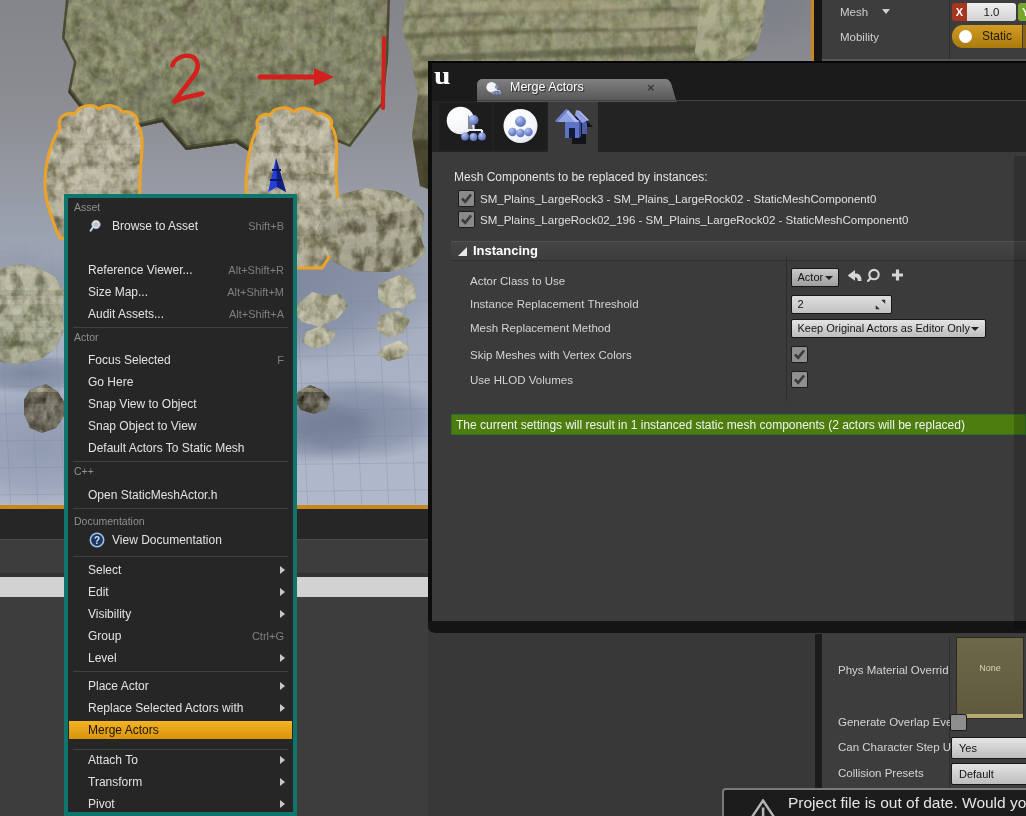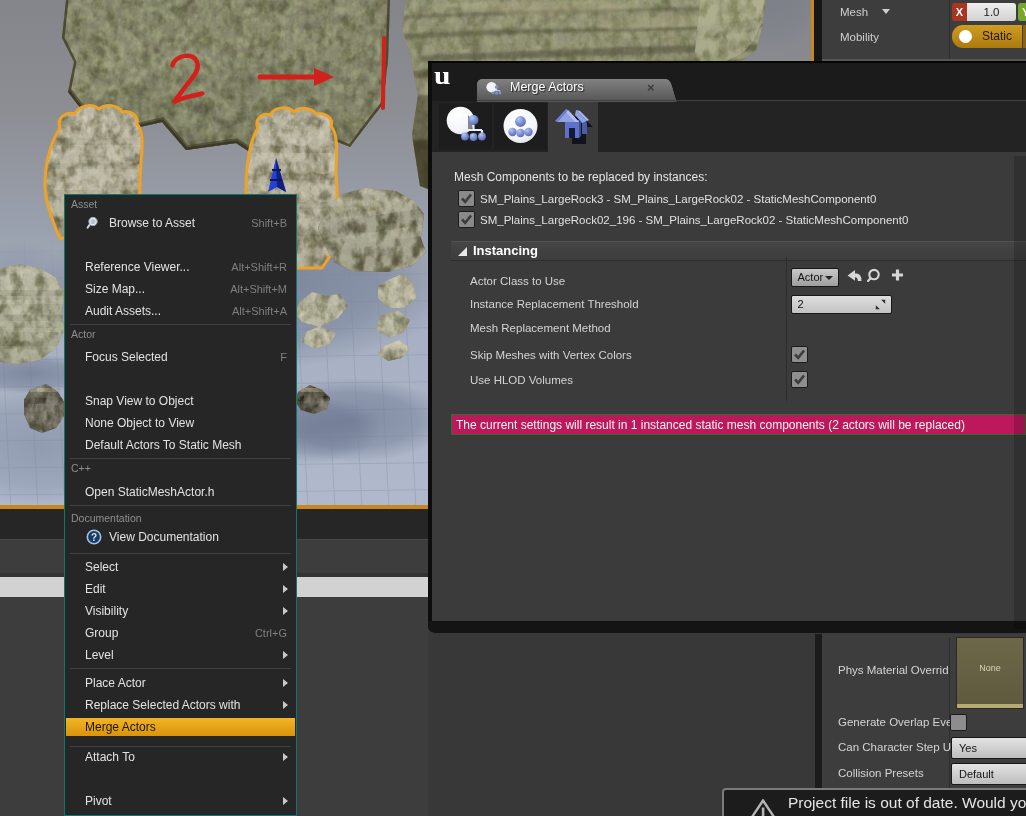--- a/index.html
+++ b/index.html
@@ -243,21 +243,21 @@
 <div class="ab" style="left:811px;top:0;width:3.5px;height:509px;background:#c8871d"></div>
 
 <div class="ab" style="left:0;top:505px;width:428px;height:311px;background:#3d3d3d">
 <div class="ab" style="left:0;top:0;width:100%;height:4px;background:#c8871d"></div>
 <div class="ab" style="left:0;top:4px;width:100%;height:29.5px;background:#262626"></div>
 <div class="ab" style="left:0;top:33.5px;width:100%;height:1.5px;background:#4a4a4a"></div>
 <div class="ab" style="left:0;top:35px;width:100%;height:33px;background:#3d3d3d"></div>
 <div class="ab" style="left:0;top:68px;width:100%;height:4px;background:#333"></div>
 <div class="ab" style="left:0;top:72px;width:100%;height:20px;background:#d2d2d2"></div>
 </div>
-<div class="ab" style="left:64px;top:194px;width:233px;height:622px;background:#262626;border:1px solid #0f766e;box-sizing:border-box;overflow:hidden">
+<div class="ab" style="left:64px;top:194px;width:233px;height:622px;background:#262626;border:4px solid #0f766e;box-sizing:border-box;overflow:hidden">
 <div class="ml" style="top:1.5px">Asset</div>
 <div class="mi" style="top:17px">
       <svg class="mic" viewBox="0 0 16 16">
         <circle cx="7" cy="6.5" r="4.2" fill="#e8ecf2" stroke="#9aa4b4" stroke-width="1"></circle>
         <circle cx="7" cy="6.5" r="2.6" fill="#b9c4d4"></circle>
         <path d="M3.8,9.5 L1.6,12.6" stroke="#cdd5e0" stroke-width="2" stroke-linecap="round"></path>
       </svg>
       <span class="ti">Browse to Asset</span>
       <span class="sc">Shift+B</span>
     </div>
@@ -272,25 +272,28 @@
 <div class="mi" style="top:105px">
       <span class="t">Audit Assets...</span>
       <span class="sc">Alt+Shift+A</span>
     </div>
 <div class="ms" style="top:128.5px"></div>
 <div class="ml" style="top:131.5px">Actor</div>
 <div class="mi" style="top:151px">
       <span class="t">Focus Selected</span>
       <span class="sc">F</span>
     </div>
+<div class="mi" style="top:173px">
+      <span class="t">Go Here</span>
+    </div>
 <div class="mi" style="top:195px">
       <span class="t">Snap View to Object</span>
     </div>
 <div class="mi" style="top:217px">
-      <span class="t">None Object to View</span>
+      <span class="t">Snap Object to View</span>
     </div>
 <div class="mi" style="top:239px">
       <span class="t">Default Actors To Static Mesh</span>
     </div>
 <div class="ms" style="top:263px"></div>
 <div class="ml" style="top:265.5px">C++</div>
 <div class="mi" style="top:286px">
       <span class="t">Open StaticMeshActor.h</span>
     </div>
 <div class="ms" style="top:310px"></div>
@@ -331,20 +334,24 @@
 <div class="mi" style="top:499px">
       <span class="t">Replace Selected Actors with</span>
       <span class="ar"></span>
     </div>
 <div class="mi" style="top:521px;height:18px;line-height:18px;top:523px;background:linear-gradient(#f4b426,#d8940c);color:#1c1400">
       <span class="t">Merge Actors</span>
     </div>
 <div class="ms" style="top:550.5px"></div>
 <div class="mi" style="top:550.5px">
       <span class="t">Attach To</span>
+      <span class="ar"></span>
+    </div>
+<div class="mi" style="top:572.5px">
+      <span class="t">Transform</span>
       <span class="ar"></span>
     </div>
 <div class="mi" style="top:594.5px">
       <span class="t">Pivot</span>
       <span class="ar"></span>
     </div>
 </div>
 
 <div class="ab" style="left:814px;top:0;width:212px;height:62px;background:#161616">
 <div class="ab" style="left:7.5px;top:0;width:204.5px;height:60px;background:#3d3d3d"></div>
@@ -361,21 +368,21 @@
 <div class="ab" style="left:30px;top:0;color:#231a00;font-size:12px;line-height:23px">Static</div>
 </div>
 <div class="ab" style="left:208.5px;top:25px;width:3.5px;height:23px;background:#8a6410"></div>
 </div>
 
 <div class="ab" style="left:428px;top:634px;width:598px;height:182px;background:#383838">
 <div class="ab" style="left:386.5px;top:0;width:7px;height:182px;background:#1b1b1b"></div>
 <div class="ab" style="left:393.5px;top:0;width:204.5px;height:182px;background:#3d3d3d"></div>
 <div class="ab" style="left:521px;top:4px;width:1px;height:178px;background:#2d2d2d"></div>
 <div class="ab wl" style="left:410px;top:29px">Phys Material Overrid</div>
-<div class="ab" style="left:528px;top:3px;width:68px;height:72px;background:linear-gradient(#6e684a,#5e583e);border:1px solid #2a2a22;box-sizing:border-box">
+<div class="ab" style="left:528px;top:3px;width:68px;height:82px;background:linear-gradient(#6e684a,#5e583e);border:1px solid #2a2a22;box-sizing:border-box">
 <div class="ab" style="left:0;top:0;width:100%;height:100%;color:#d8d4b8;font-size:9px;text-align:center;line-height:60px">None</div>
 <div class="ab" style="left:0;bottom:0;width:100%;height:4px;background:#b5ab72"></div>
 </div>
 <div class="ab wl" style="left:410px;top:81px">Generate Overlap Eve</div>
 <div class="ck" style="left:522px;top:80px"></div>
 <div class="ab wl" style="left:410px;top:106px">Can Character Step Up</div>
 <div class="cmb" style="left:523px;top:103px;width:85px;height:22px;line-height:20px;padding-left:7px">Yes</div>
 <div class="ab wl" style="left:410px;top:132px">Collision Presets</div>
 <div class="cmb" style="left:523px;top:129px;width:85px;height:22px;line-height:20px;padding-left:7px">Default</div>
 </div>
@@ -493,28 +500,30 @@
 <path d="M10,2 L10,5.6 L12,5.6 Q16.5,6.2 16.5,13 L12.8,13 Q12.8,9.2 10,9.2 L10,12.8 L2.6,7.4 Z" fill="#d6d6d6"></path>
 <circle cx="29" cy="6.6" r="4.7" fill="none" stroke="#d6d6d6" stroke-width="2.1"></circle>
 <path d="M25.6,10.2 L23,13" stroke="#d6d6d6" stroke-width="2.1" stroke-linecap="round"></path>
 <path d="M52.5,1.5 V12.5 M47,7 H58" stroke="#d6d6d6" stroke-width="3.2"></path>
 </svg>
 <div class="cmb" style="left:362.5px;top:233.5px;width:101px;height:19px;line-height:17px;padding-left:6px;background:linear-gradient(#dedede,#c2c2c2)">2
 <svg class="ab" style="right:5px;top:3.5px" width="11" height="11" viewBox="0 0 11 11">
         <path d="M6.2,0.8 L10.2,0.8 10.2,4.8 Z M0.8,6.2 L0.8,10.2 4.8,10.2 Z" fill="#2b2b2b"></path>
       </svg>
 </div>
+<div class="cmb" style="left:362.5px;top:257.5px;width:195px;height:19px;line-height:17px;padding-left:6px">Keep Original Actors as Editor Only
+<span class="ab" style="right:6px;top:7px;width:0;height:0;border-top:4.5px solid #222;border-left:4px solid transparent;border-right:4px solid transparent"></span></div>
 <div class="ck" style="left:362.5px;top:285px;background:#8f8f8f;border-radius:2px">
       <svg width="15" height="15" viewBox="0 0 15 15">
         <path d="M3,7.5 L6.2,10.8 L12,3.5" stroke="#3c3c3c" stroke-width="2.6" fill="none"></path>
       </svg>
     </div>
 <div class="ck" style="left:362.5px;top:310px;background:#8f8f8f;border-radius:2px">
       <svg width="15" height="15" viewBox="0 0 15 15">
         <path d="M3,7.5 L6.2,10.8 L12,3.5" stroke="#3c3c3c" stroke-width="2.6" fill="none"></path>
       </svg>
     </div>
 
-<div class="ab" style="left:23px;top:353px;right:0;height:21px;background:#be185d;border:1px solid #2e6e2e;box-sizing:border-box">
+<div class="ab" style="left:23px;top:353px;right:0;height:21px;background:#4d7c0f;border:1px solid #2e6e2e;box-sizing:border-box">
 <div class="ab" style="left:4px;top:2.5px;color:#eef7ee;font-size:12px;white-space:nowrap">The current settings will result in 1 instanced static mesh components (2 actors will be replaced)</div>
 </div>
 <div class="ab" style="right:0;top:95px;width:12px;height:473px;background:rgba(0,0,0,0.18)"></div>
 </div>
 
 </body></html>

